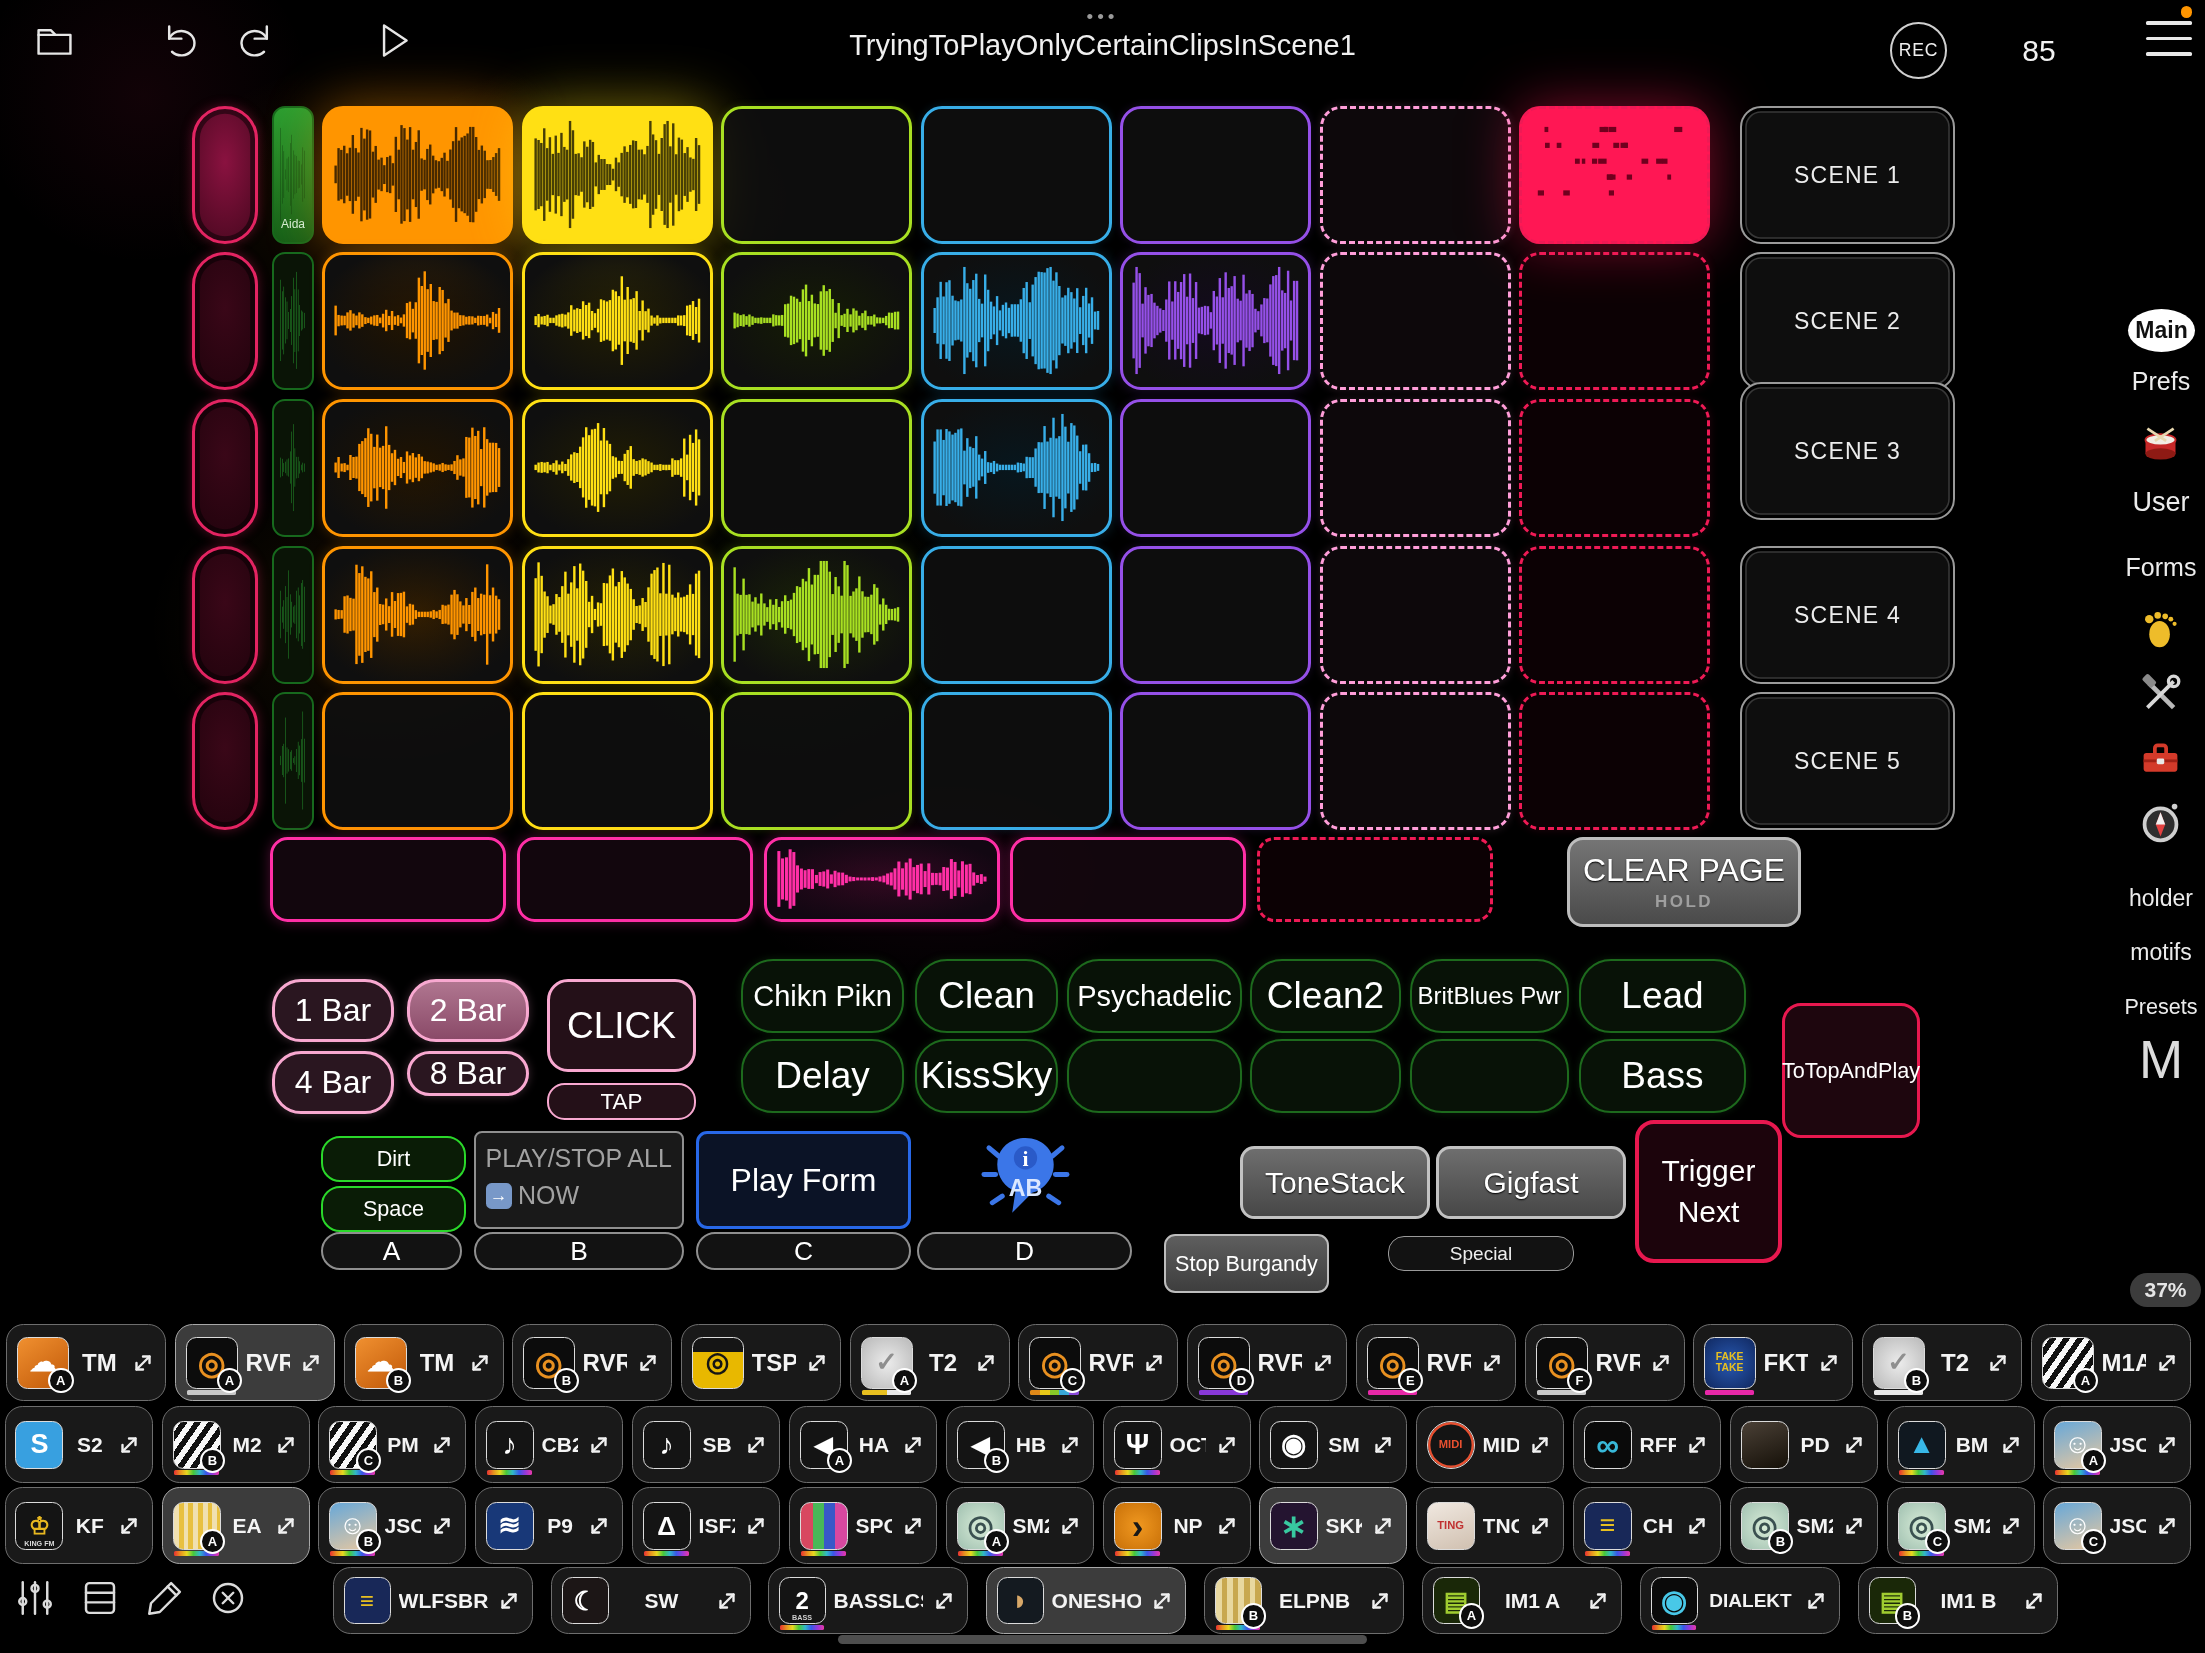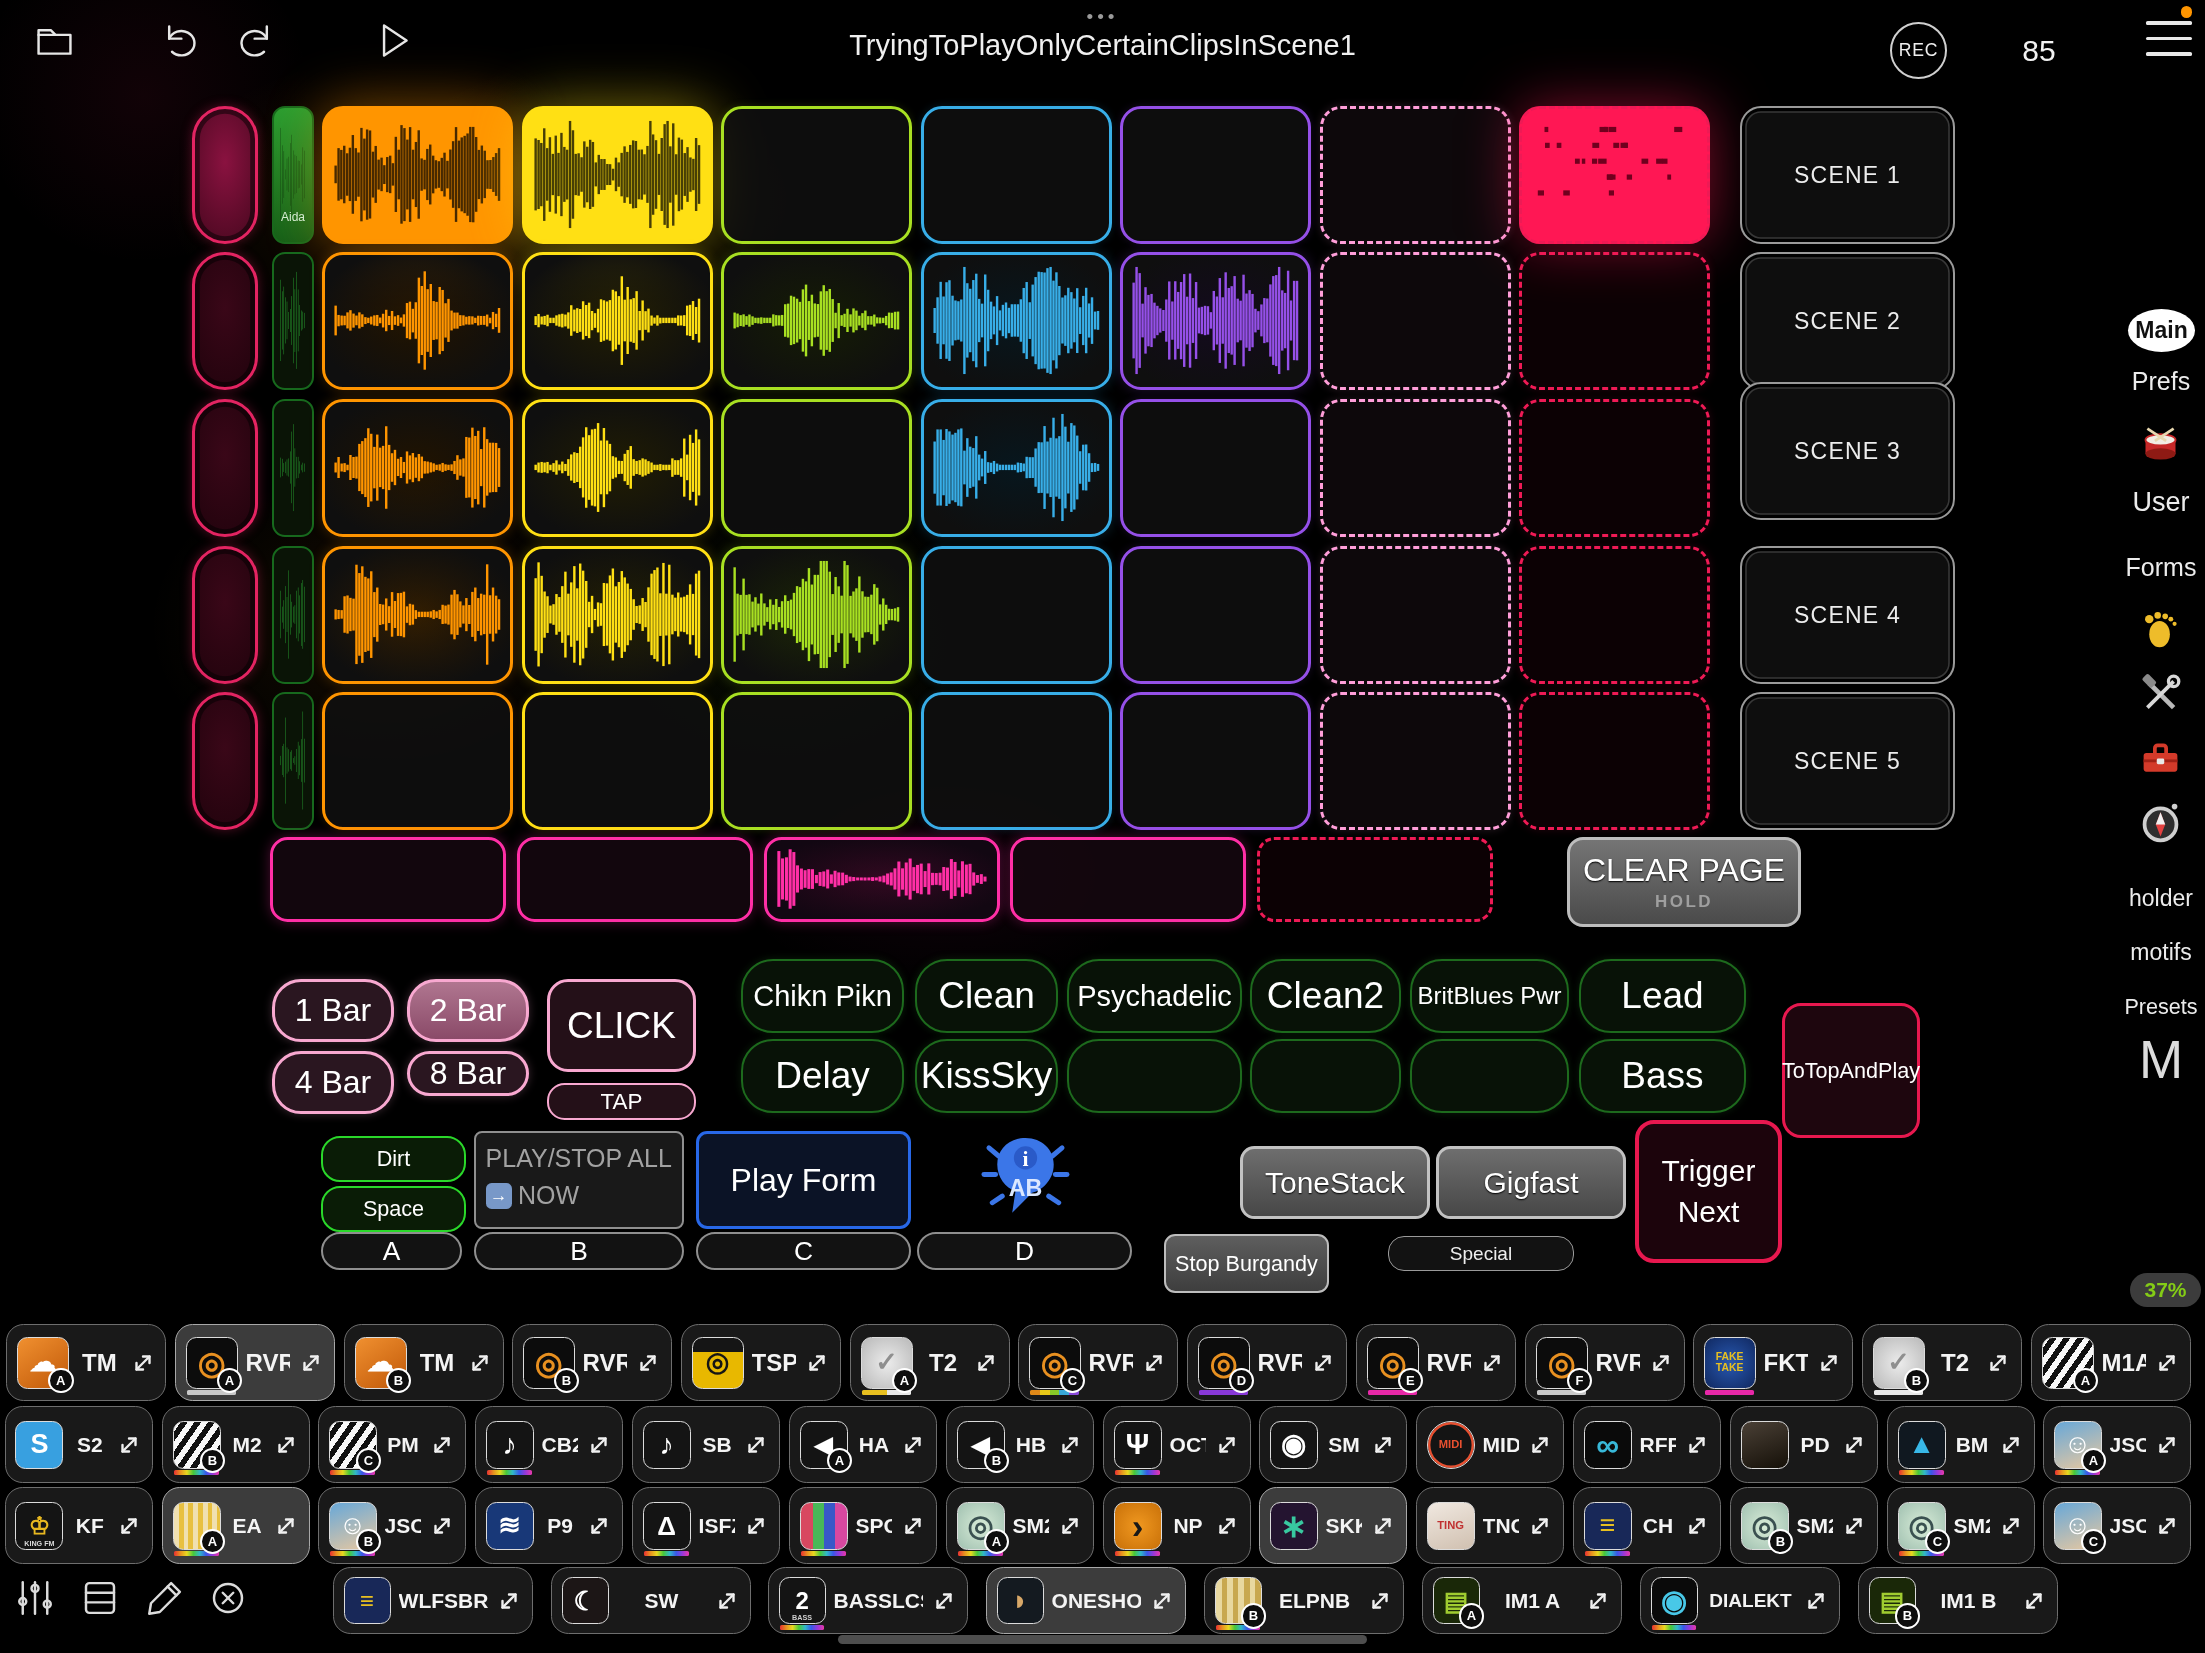--- a/index.html
+++ b/index.html
@@ -20,21 +20,21 @@
   .tb-title{position:absolute;top:29px;width:100%;text-align:center;color:#f0f0f0;font-size:29px;}
   .rec{position:absolute;left:1890px;top:22.4px;width:53px;height:53px;border:2.4px solid #cfcfcf;border-radius:50%;
        display:flex;align-items:center;justify-content:center;font-size:17.6px;color:#eee;letter-spacing:0.8px;}
   .tempo{position:absolute;left:2003px;top:34px;width:72px;text-align:center;font-size:30px;color:#f2f2f2;}
   .burger{position:absolute;left:2146px;top:21px;width:46px;height:35px;display:flex;flex-direction:column;justify-content:space-between;}
   .burger span{display:block;height:3.6px;background:#e8e8e8;border-radius:1.6px;}
   .menu-dot{position:absolute;left:2181px;top:6.4px;width:11.2px;height:11.2px;border-radius:50%;background:#ff9500;}
   
   .pill{position:absolute;border-radius:35px;border:3.2px solid #e32462;box-shadow:inset 0 0 0 4.8px rgba(0,0,0,0.5), 0 0 11.2px rgba(227,36,98,0.35);}
   .mon{position:absolute;border-radius:13px;border:2.4px solid #17691d;overflow:hidden;}
-  .mon-label{position:absolute;bottom:18px;width:100%;text-align:center;font-size:12px;color:#d6ecd0;z-index:2;}
+  .mon-label{position:absolute;bottom:11px;width:100%;text-align:center;font-size:12px;color:#d6ecd0;z-index:2;}
   .cell{position:absolute;border-radius:21px;overflow:hidden;}
   .wv{position:absolute;left:6.4px;top:6.4px;width:calc(100% - 13px);height:calc(100% - 13px);}
   .scene{position:absolute;border:2.4px solid #9a9a9a;border-radius:21px;background:#0e0e0e;color:#ececec;
          font-size:23px;letter-spacing:1.2px;display:flex;align-items:center;justify-content:center;
          box-shadow:inset 0 0 0 3.2px #000, inset 0 0 0 4.8px #383838;}
   
   .clear-page{left:1567px;top:837px;width:234px;height:90px;border:3.2px solid #bdbdbd;border-radius:16px;
       background:linear-gradient(180deg,#757575,#4a4a4a);display:flex;flex-direction:column;align-items:center;justify-content:center;}
   .clear-page .cp1{font-size:32px;color:#fff;text-shadow:0 0.8px 1.6px #000;}
   .clear-page .cp2{font-size:17px;color:#9f9f9f;letter-spacing:2.4px;margin-top:3.2px;font-weight:bold;}
@@ -67,21 +67,21 @@
   .stopburg{left:1164px;top:1234px;width:165px;height:59px;border:2.4px solid #bdbdbd;border-radius:11.2px;
       background:linear-gradient(180deg,#5e5e5e,#3e3e3e);display:flex;align-items:center;justify-content:center;font-size:21.6px;color:#fff;}
   .special{left:1388px;top:1236px;width:186px;height:35px;border:1.6px solid #9a9a9a;border-radius:16px;background:#121212;
       display:flex;align-items:center;justify-content:center;font-size:19px;color:#eee;}
   
   .sb-label{position:absolute;left:2116px;width:90px;text-align:center;color:#ececec;}
   .main-oval{position:absolute;left:2128px;width:67px;height:43px;background:#fff;border-radius:50%;color:#111;
       display:flex;align-items:center;justify-content:center;font-size:23px;font-weight:bold;}
   .sb-ic{position:absolute;left:2138px;width:45px;height:45px;}
   .battery{position:absolute;left:2130px;top:1273px;width:71px;height:34px;background:#3c3c3c;border-radius:17px;
-      display:flex;align-items:center;justify-content:center;font-size:21px;color:#84cc16;font-weight:bold;}
+      display:flex;align-items:center;justify-content:center;font-size:21px;color:#e5e5e5;font-weight:bold;}
   
   .chip{position:absolute;display:flex;align-items:center;gap:8px;padding:0 9.6px;background:#191919;
       border:1.6px solid #6e6e6e;border-radius:17.6px;box-sizing:border-box;}
   .chip.sel{background:#3c3c3c;border-color:#a8a8a8;}
   .chip-icon{position:relative;flex:none;border-radius:10.4px;border:1.6px solid #dcdcdc;display:flex;align-items:center;justify-content:center;overflow:visible;}
   .chip-glyph{font-weight:bold;line-height:1;}
   .chip-text{font-weight:bold;text-align:center;line-height:1.05;}
   .badge{position:absolute;right:-5.6px;bottom:-5.6px;width:21.6px;height:21.6px;border-radius:50%;background:#0d0d0d;border:2px solid #fff;
       color:#fff;font-size:13px;font-weight:bold;display:flex;align-items:center;justify-content:center;z-index:3;}
   .strip{position:absolute;left:0.8px;right:0.8px;bottom:-7.2px;height:4.8px;border-radius:1.6px;z-index:2;}

